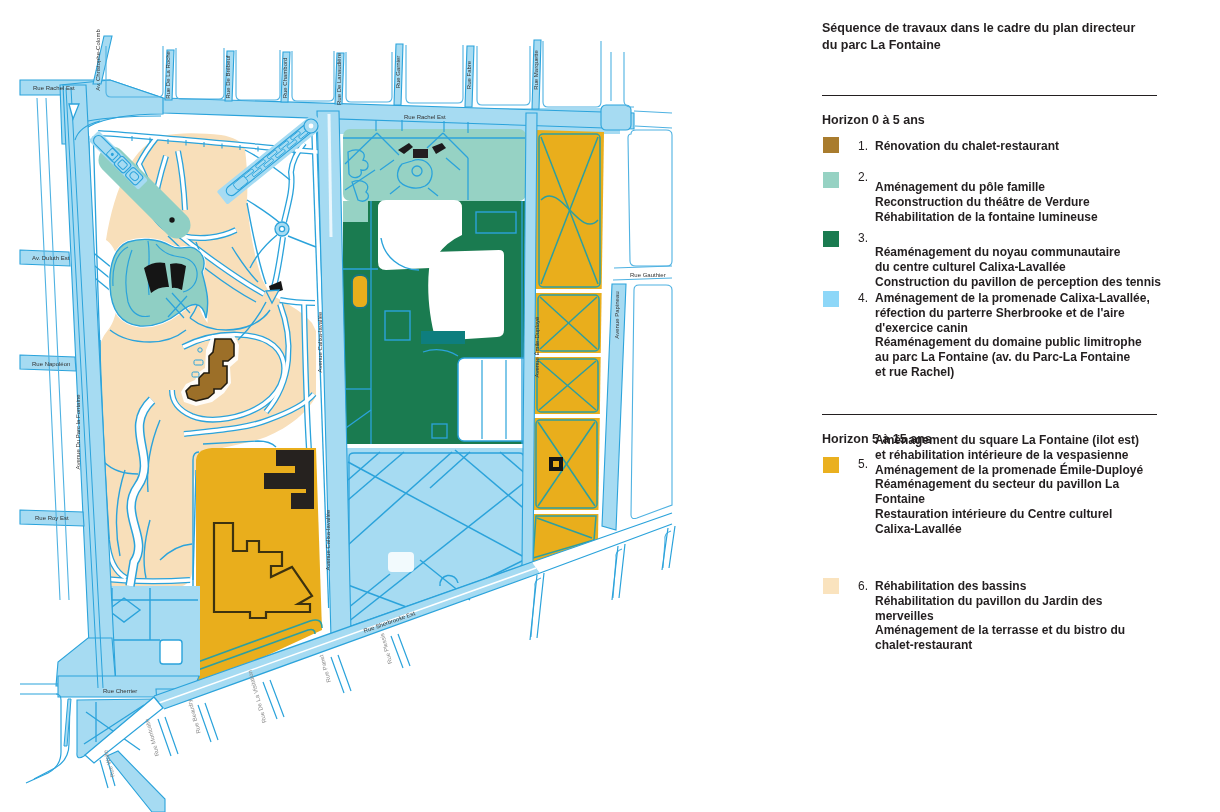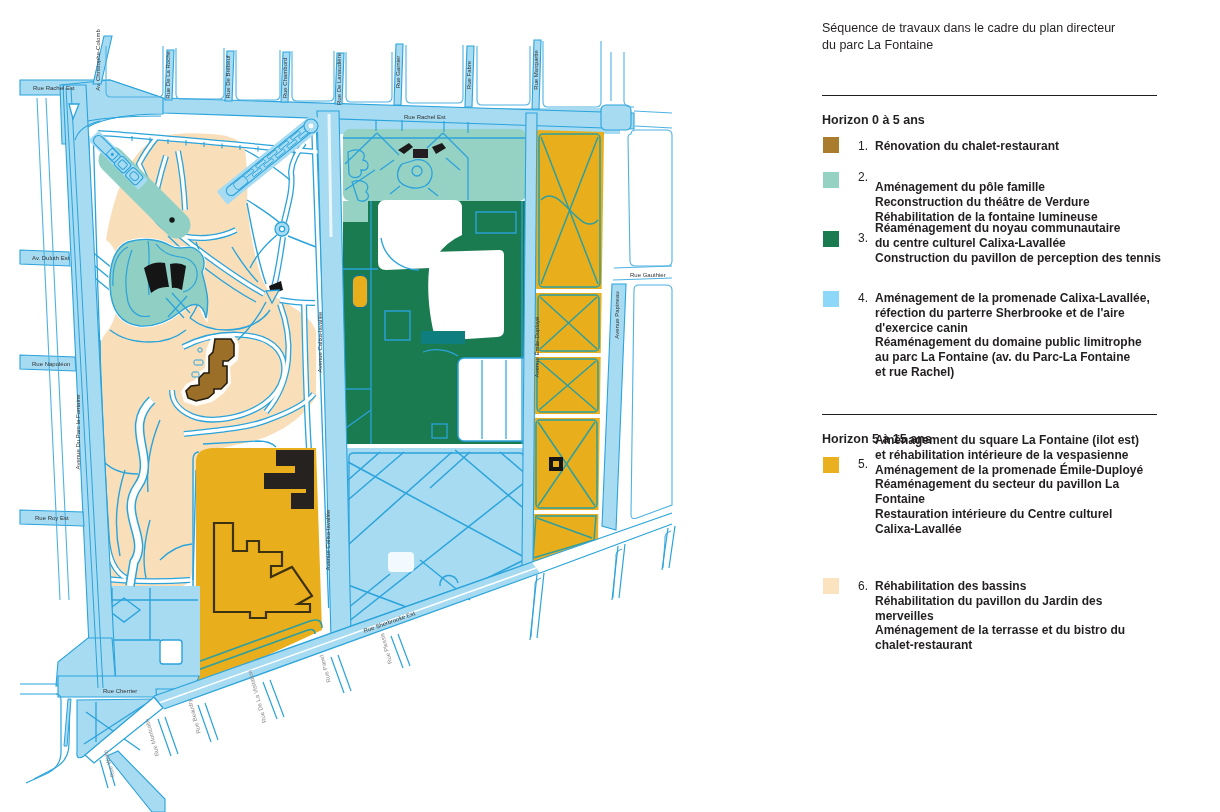--- a/index.html
+++ b/index.html
@@ -1,20 +1,20 @@
 <!DOCTYPE html>
 <html><head>
 <meta charset="utf-8">
 <style>
 html,body{margin:0;padding:0;background:#fff;width:1220px;height:812px;overflow:hidden;
 font-family:"Liberation Sans",sans-serif;}
 #wrap{position:relative;width:1220px;height:812px;}
 #map{position:absolute;left:0;top:0;}
 #legend{position:absolute;left:822px;top:0;width:340px;font-size:12px;color:#231f20;}
-.ttl{position:absolute;left:0;top:20px;font-weight:normal;font-size:12.5px;line-height:17px;}
+.ttl{position:absolute;left:0;top:20px;font-weight:bold;font-size:12.5px;line-height:17px;}
 .rule{position:absolute;left:0;width:335px;border-top:1.5px solid #231f20;}
 .hz{position:absolute;left:0;font-weight:bold;font-size:12.5px;margin-top:12px;}
 .sw{position:absolute;left:1px;width:16px;height:16px;}
 .no{position:absolute;left:36px;width:16px;text-align:left;}
 .tx{position:absolute;left:53px;width:287px;line-height:14.8px;font-weight:bold;}
 </style>
 </head>
 <body>
 <div id="wrap">
 <svg id="map" width="822" height="812" viewBox="0 0 822 812">
@@ -414,21 +414,21 @@
 <div class="sw" style="top:137px;background:#a97c2e"></div>
 <div class="no" style="top:139px">1.</div>
 <div class="tx" style="top:139px">Rénovation du chalet-restaurant</div>
 
 <div class="sw" style="top:172px;background:#96d2c3"></div>
 <div class="no" style="top:170px">2.</div>
 <div class="tx" style="top:180px">Aménagement du pôle famille<br>Reconstruction du théâtre de Verdure<br>Réhabilitation de la fontaine lumineuse</div>
 
 <div class="sw" style="top:231px;background:#1a7b50"></div>
 <div class="no" style="top:231px">3.</div>
-<div class="tx" style="top:221px">Réaménagement du noyau communautaire<br>du centre culturel Calixa-Lavallée<br>Construction du pavillon de perception des tennis</div>
+<div class="tx" style="top:245px">Réaménagement du noyau communautaire<br>du centre culturel Calixa-Lavallée<br>Construction du pavillon de perception des tennis</div>
 
 <div class="sw" style="top:291px;background:#8dd7f8"></div>
 <div class="no" style="top:291px">4.</div>
 <div class="tx" style="top:291px">Aménagement de la promenade Calixa-Lavallée,<br>réfection du parterre Sherbrooke et de l'aire<br>d'exercice canin<br>Réaménagement du domaine public limitrophe<br>au parc La Fontaine (av. du Parc-La Fontaine<br>et rue Rachel)</div>
 
 <div class="rule" style="top:414px"></div>
 <div class="hz" style="top:420px">Horizon 5 à 15 ans</div>
 
 <div class="sw" style="top:457px;background:#eab01f"></div>
 <div class="no" style="top:457px">5.</div>

